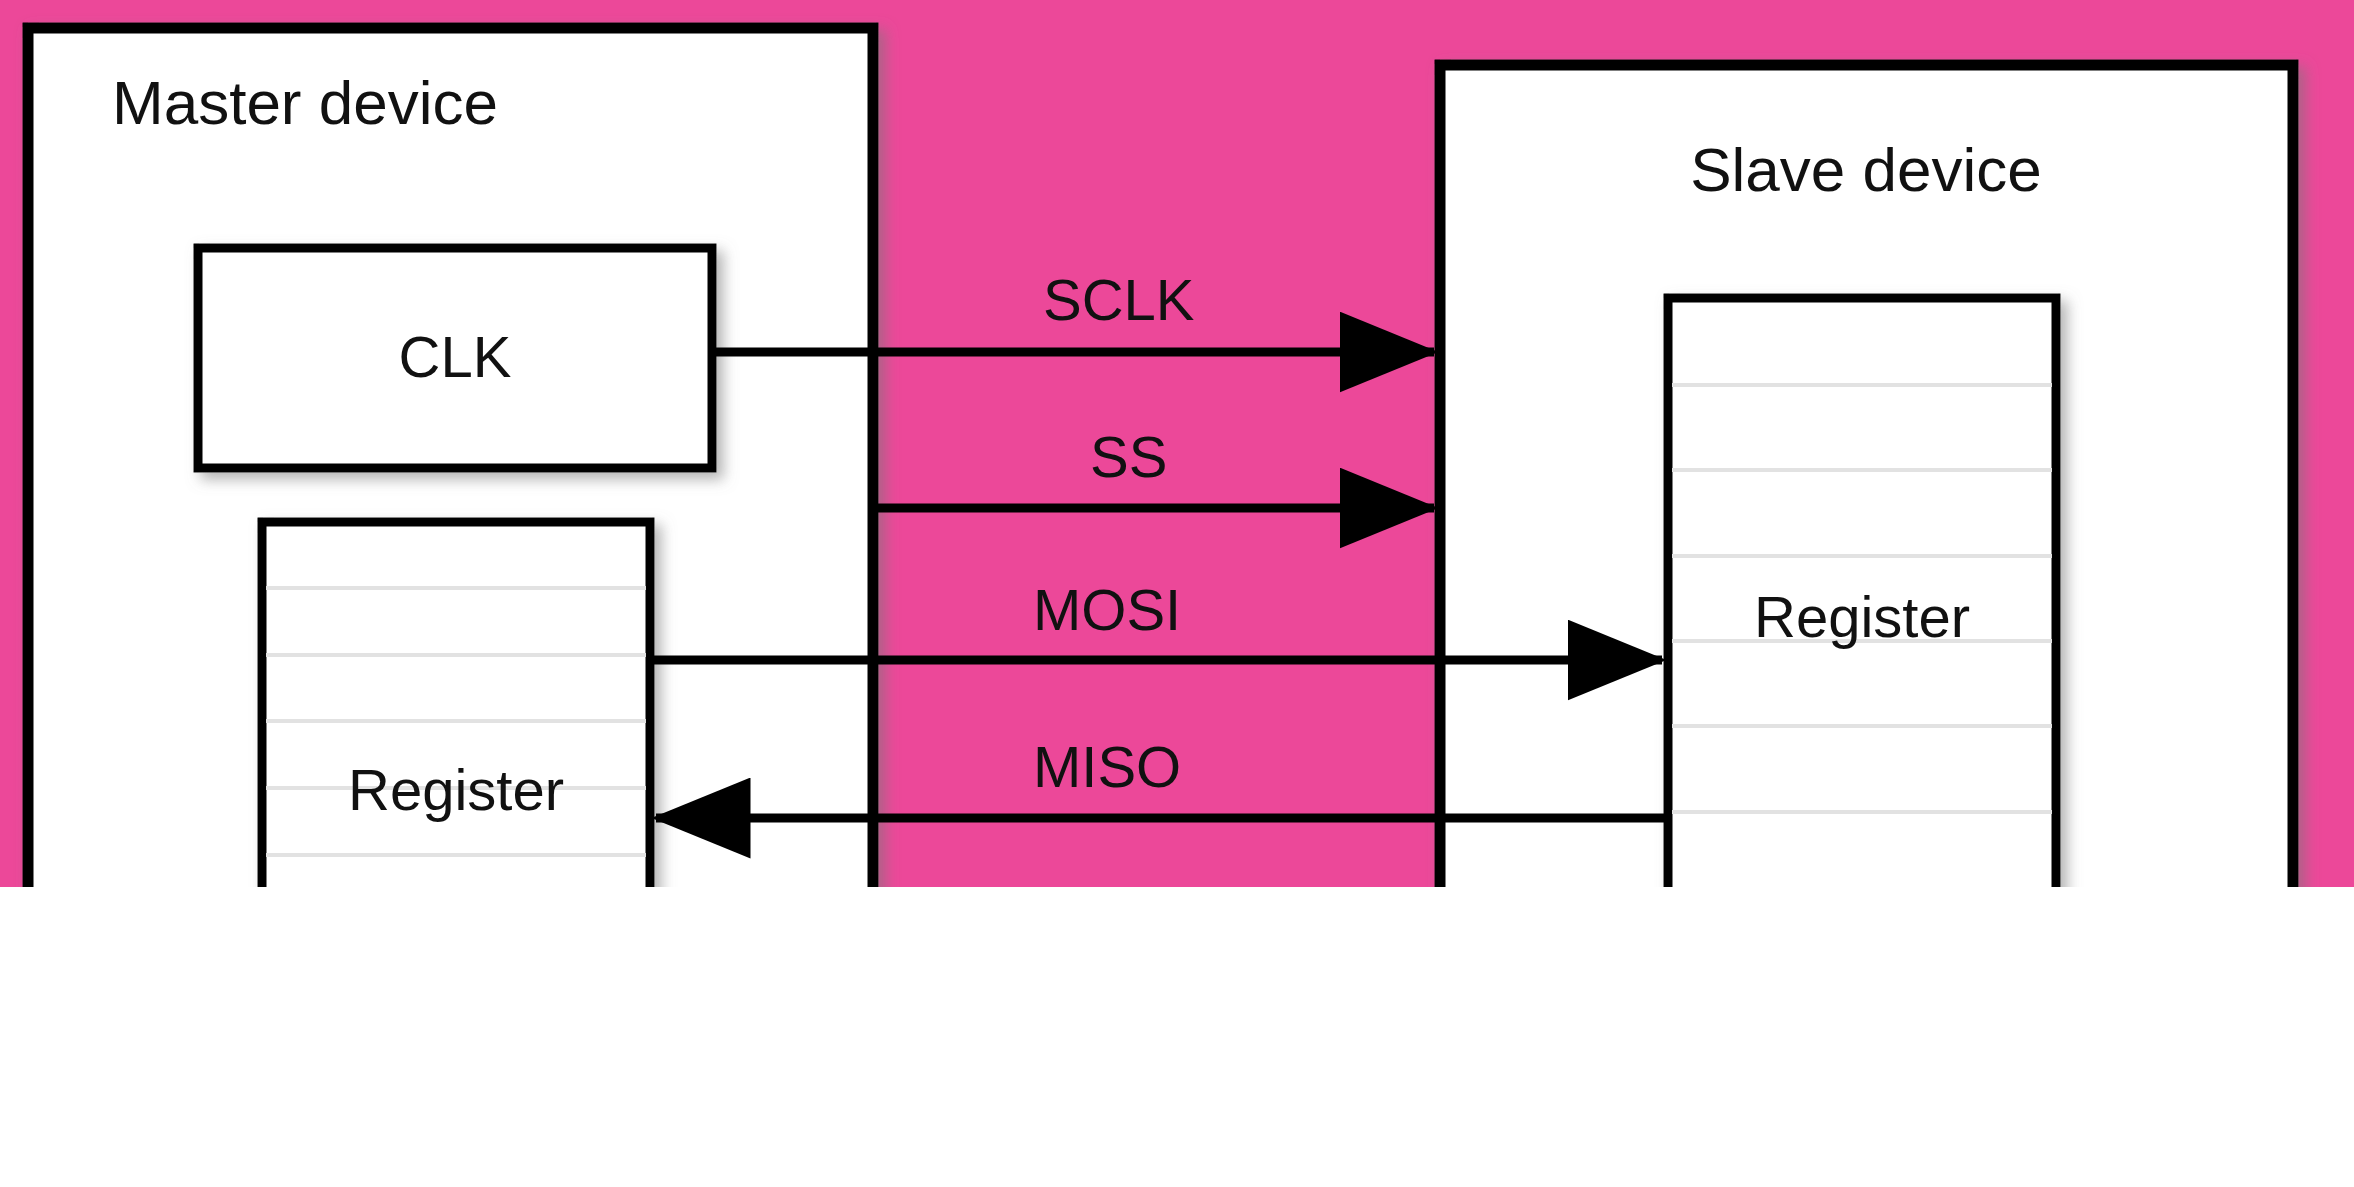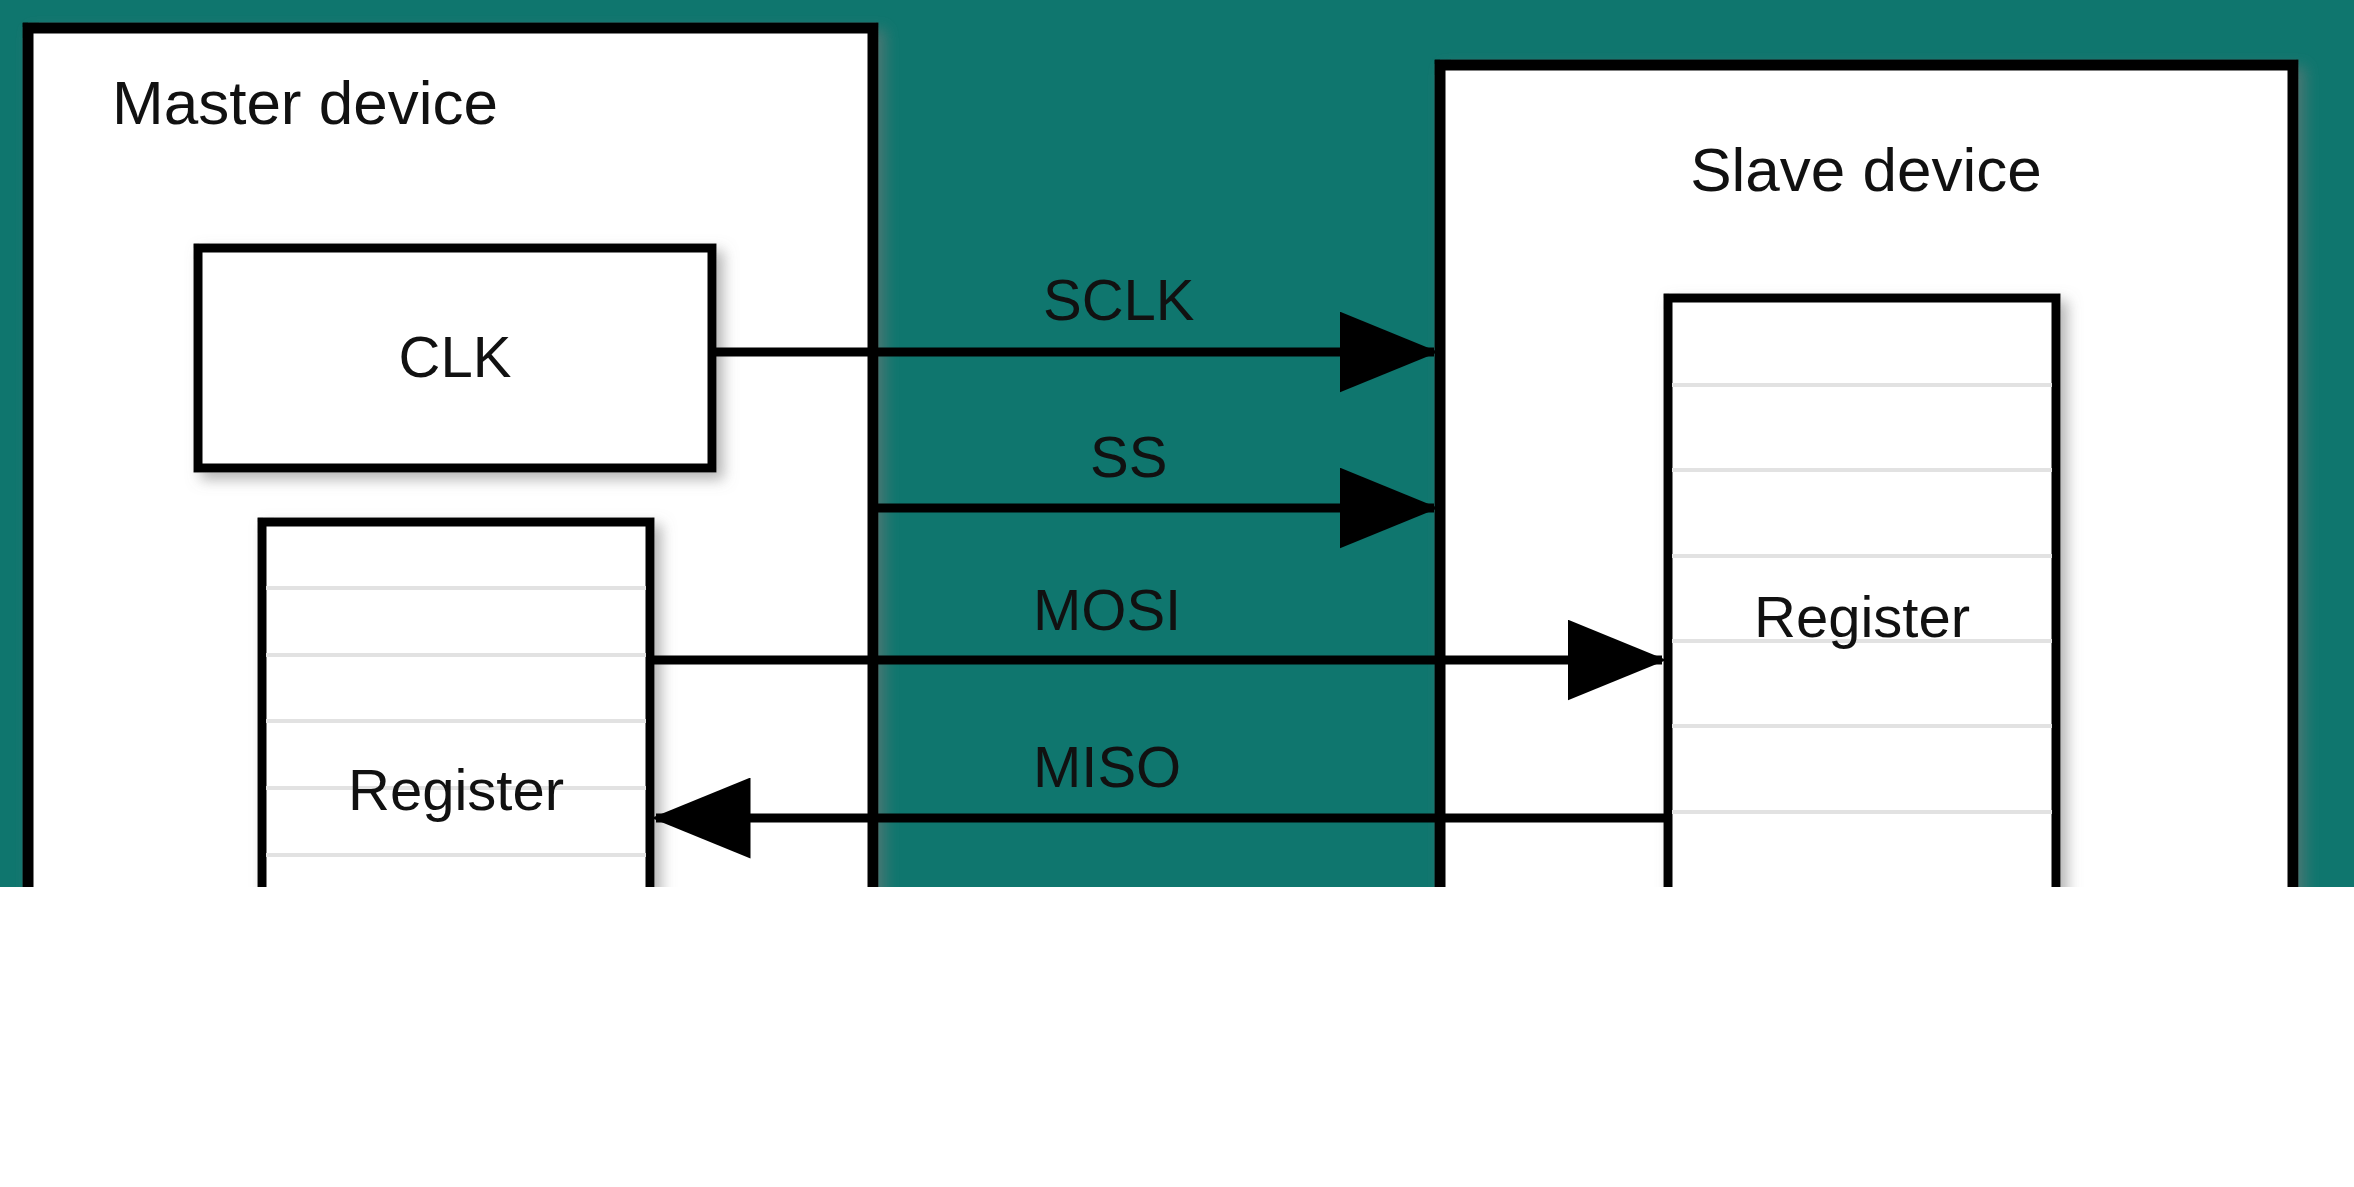--- a/index.html
+++ b/index.html
@@ -8,21 +8,21 @@
     padding: 0;
     background: #ffffff;
   }
   body {
     font-family: "Liberation Sans", "DejaVu Sans", sans-serif;
   }
   #canvas {
     position: relative;
     width: 2354px;
     height: 887px;
-    background: #0f766e;
+    background: #ec4899;
     overflow: hidden;
   }
   #diagram-svg {
     position: absolute;
     left: 0;
     top: 0;
     width: 2354px;
     height: 1187px;
   }
   .dev-title {

